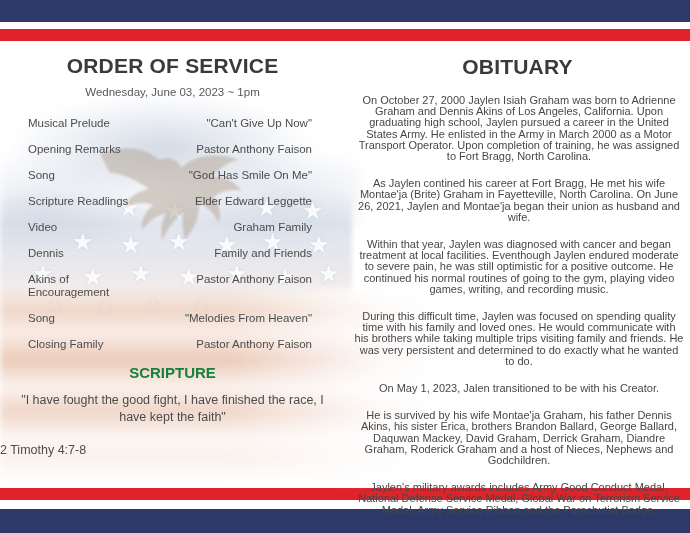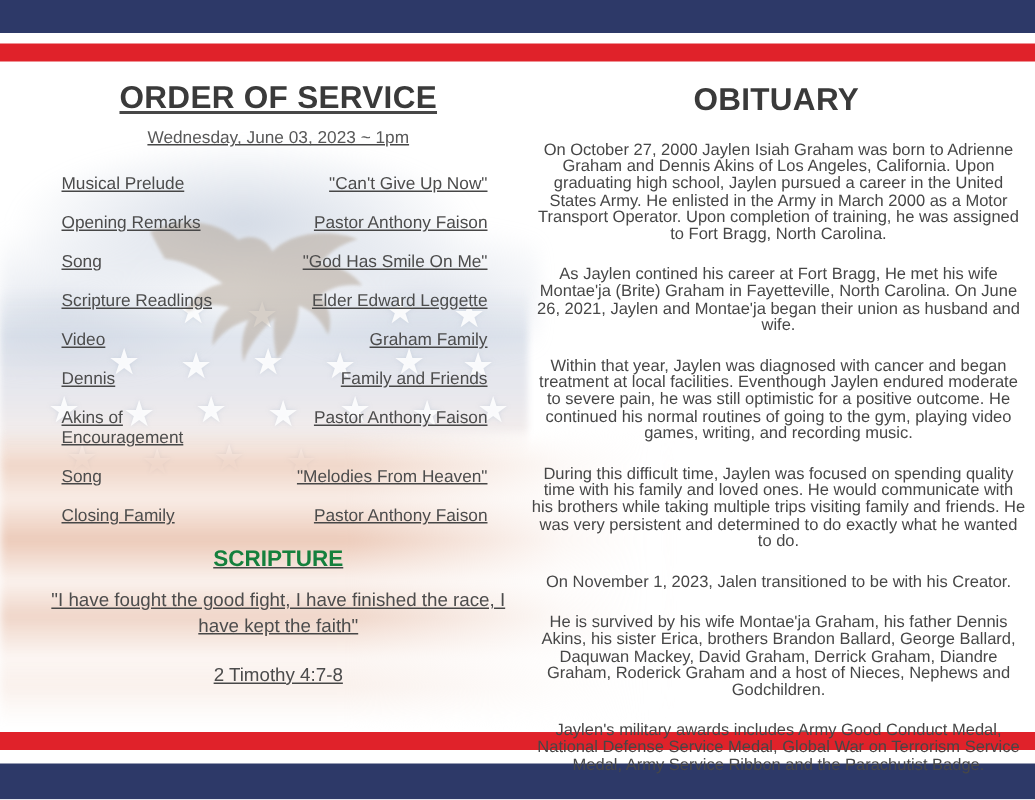--- a/index.html
+++ b/index.html
@@ -53,21 +53,21 @@
   }
   .wm-star { position:absolute; font-size:24px; line-height:1;
     color:rgba(255,255,255,.88); text-shadow:0 0 3px rgba(186,196,214,.55); }
   .wm-star::before { content:"★"; }
   .wm-eagle { left:88px; top:138px; width:185px; height:132px;
     opacity:.48; filter: blur(1.2px); transform:rotate(7deg); }
   .wm-eagle svg { width:100%; height:100%; fill:#b1a190; }
 
   
   .col { position:absolute; top:41px; width:345px; height:447px; }
-  .col-left { left:13px;text-decoration:underline; }
+  .col-left { left:0; }
   .col-right { left:345px; }
 
   .big-title {
     margin:13px 0 0; text-align:center;
     font-size:21px; font-weight:700; color:#3a3a3a; letter-spacing:.2px;
     position:relative;
   }
   .date-line { margin-top:8px; text-align:center; font-size:11.5px; color:#585858; position:relative; }
 
   .program { margin:19px 33px 0 28px; position:relative; }
@@ -79,21 +79,21 @@
   .program-value { text-align:right; max-width:175px; }
 
   .scripture-title {
     margin:3px 0 0; text-align:center;
     font-size:15px; font-weight:700; color:#15803d; position:relative;
   }
   .scripture-quote {
     margin:11px 6px 0; text-align:center;
     font-size:12.5px; line-height:1.35; color:#4c4c4c; position:relative;
   }
-  .scripture-ref { margin-top:17px; text-align:center; font-size:12.5px; color:#4c4c4c; position:relative; }
+  .scripture-ref { margin-top:17px; font-size:12.5px; color:#4c4c4c; position:relative; }
 
   .obit-title { margin:14px 0 0; }
   .obit-body { margin:11px 6px 0 9px; position:relative; }
   .obit-body p {
     margin:16px 0 11px; text-align:center;
     font-size:11px; line-height:11.2px; color:#474747;
   }
 </style>
 </head>
 <body>
@@ -191,19 +191,19 @@
     <div class="scripture-ref">2 Timothy 4:7-8</div>
   </div>
 
   <div class="col col-right">
     <h1 class="big-title obit-title">OBITUARY</h1>
     <div class="obit-body">
       <p>On October 27, 2000 Jaylen Isiah Graham was born to Adrienne Graham and Dennis Akins of Los Angeles, California. Upon graduating high school, Jaylen pursued a career in the United States Army. He enlisted in the Army in March 2000 as a Motor Transport Operator. Upon completion of training, he was assigned to Fort Bragg, North Carolina.</p>
       <p>As Jaylen contined his career at Fort Bragg, He met his wife Montae'ja (Brite) Graham in Fayetteville, North Carolina. On June 26, 2021, Jaylen and Montae'ja began their union as husband and wife.</p>
       <p>Within that year, Jaylen was diagnosed with cancer and began treatment at local facilities. Eventhough Jaylen endured moderate to severe pain, he was still optimistic for a positive outcome. He continued his normal routines of going to the gym, playing video games, writing, and recording music.</p>
       <p>During this difficult  time, Jaylen was focused on spending quality time with his family and loved ones. He would communicate with his brothers while taking multiple trips visiting family and friends. He was very persistent and determined to do exactly what he wanted to do.</p>
-      <p>On November 1, 2023, Jalen transitioned to be with his Creator.</p>
+      <p>On May 1, 2023, Jalen transitioned to be with his Creator.</p>
       <p>He is survived by his wife Montae'ja Graham, his father Dennis Akins, his sister Erica, brothers Brandon Ballard, George Ballard, Daquwan Mackey, David Graham, Derrick Graham, Diandre Graham, Roderick Graham and a host of Nieces, Nephews and Godchildren.</p>
       <p>Jaylen's military awards includes Army Good Conduct Medal, National Defense Service Medal, Global War on Terrorism Service Medal, Army Service Ribbon and the Parachutist Badge.</p>
     </div>
   </div>
 
 </div>
 
 </body></html>

